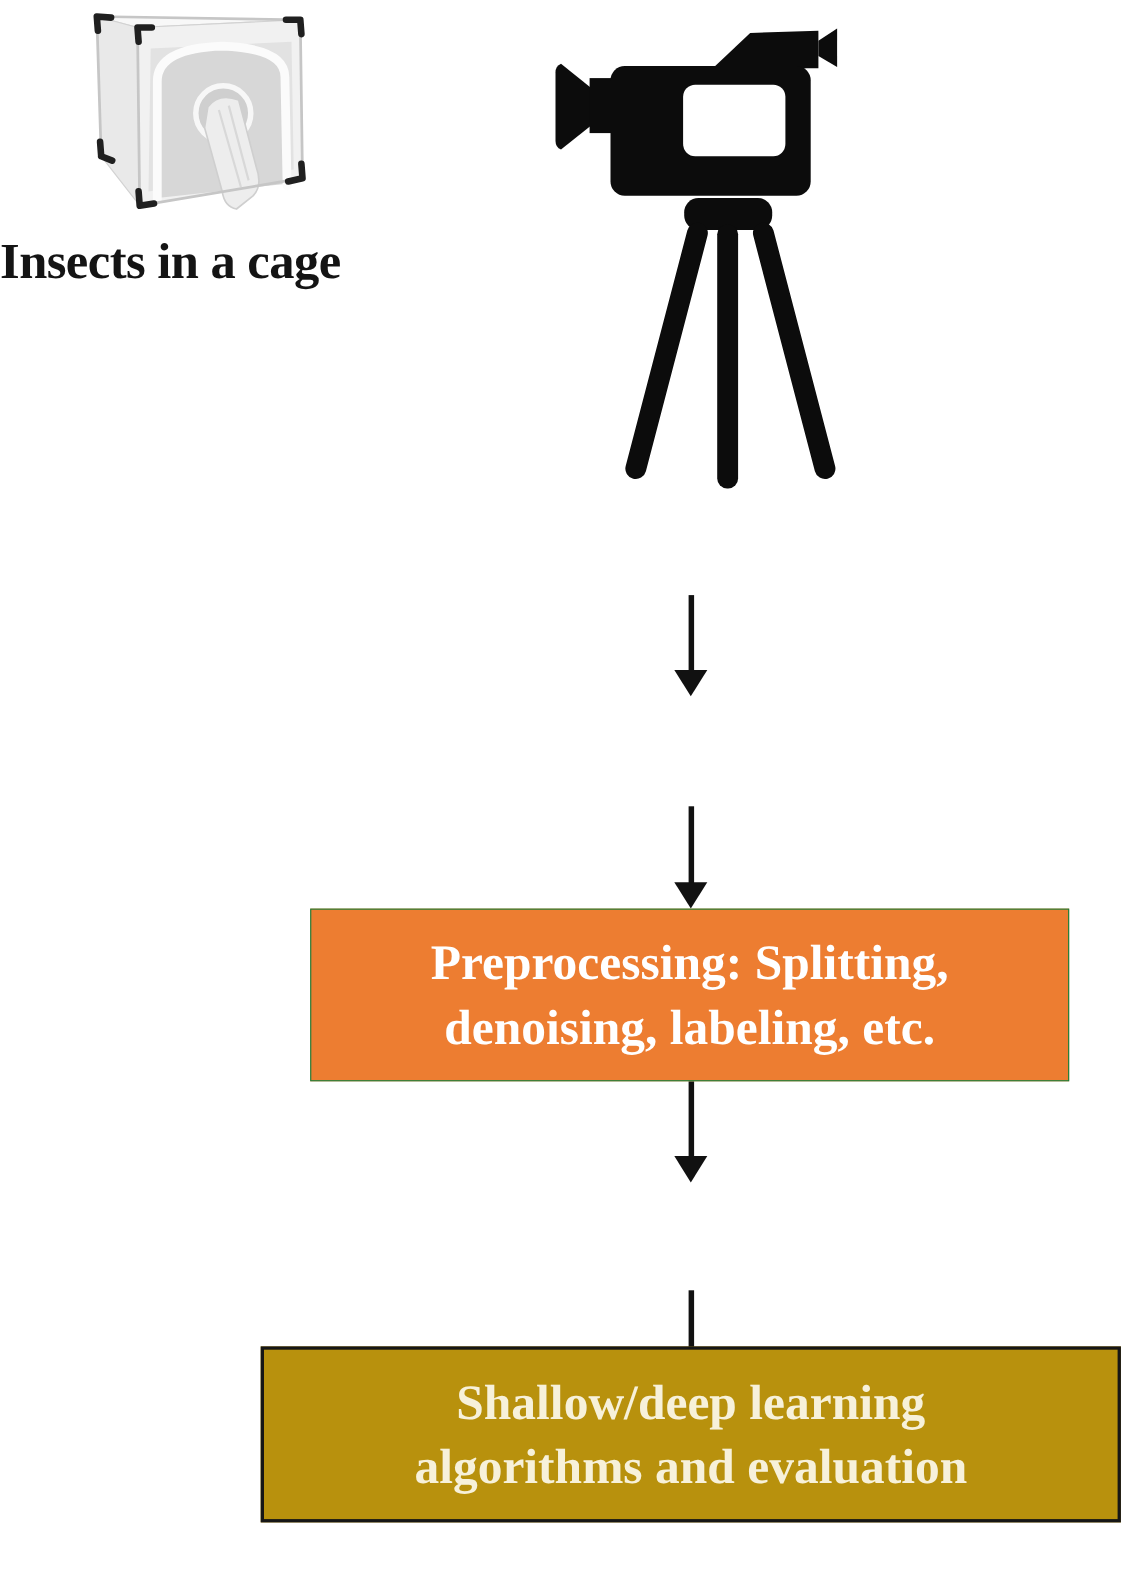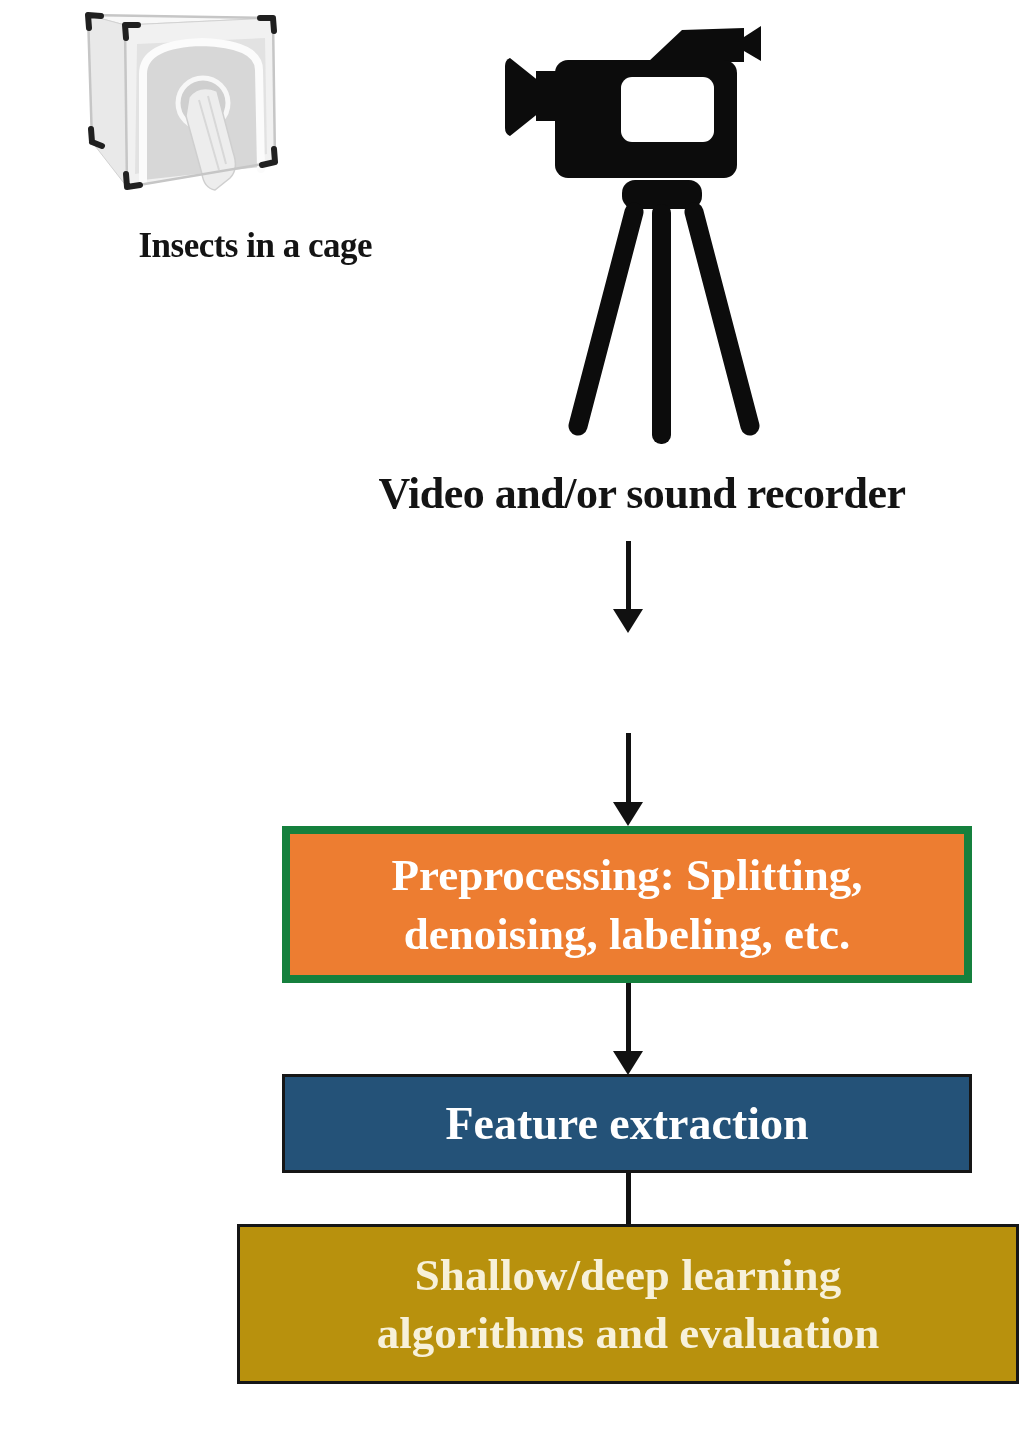--- a/index.html
+++ b/index.html
@@ -8,22 +8,22 @@
     width: 1024px;
     height: 1429px;
     background: #ffffff;
     overflow: hidden;
     font-family: "Liberation Serif", "DejaVu Serif", serif;
   }
   .abs { position: absolute; }
 
   
   .cage-figure   { left: 75px;  top: 4px;   width: 220px; height: 196px; }
-  .cage-caption  { left: 0px;   top: 211px; width: 372px; text-align: right;
-                   font-size: 35px; font-weight: 700; color: #141414; letter-spacing: -0.5px; margin-top: 15px; }
+  .cage-caption  { left: 0px;   top: 211px; width: 372px; text-align: left;
+                   font-size: 46px; font-weight: 700; color: #141414; letter-spacing: -0.5px; }
   .camera-figure { left: 498px; top: 24px;  width: 270px; height: 425px; }
   .recorder-caption { left: 300px; top: 468px; width: 684px; text-align: center;
                    font-size: 44px; font-weight: 700; color: #141414; letter-spacing: -0.5px; }
 
   
   .arrow { width: 40px; display: flex; flex-direction: column; align-items: center; }
   .arrow .shaft { width: 5px; flex: 1 1 auto; background: #111111; }
   .arrow .head  { width: 0; height: 0; margin-top: -1px;
                   border-left: 15px solid transparent;
                   border-right: 15px solid transparent;
@@ -32,21 +32,21 @@
   .arrow-2 { left: 608px; top: 733px;  height: 93px; }
   .arrow-3 { left: 608px; top: 983px;  height: 92px; }
   .arrow-4 { left: 608px; top: 1173px; height: 92px; }
 
   
   .flow-box { box-sizing: border-box; display: flex; align-items: center; justify-content: center;
               text-align: center; font-weight: 700; }
   .flow-box .box-label { display: block; margin: 0 auto; }
   .box-audio    { left: 282px; top: 633px;  width: 690px; height: 100px; font-size: 46px; }
   .box-preproc  { left: 282px; top: 826px;  width: 690px; height: 157px; font-size: 45px;
-                  border: 8px solid #15803d; line-height: 1.3; }
+                  border: 1px solid #15803d; line-height: 1.3; }
   .box-preproc .box-label { max-width: 630px; }
   .box-feature  { left: 282px; top: 1074px; width: 690px; height: 99px;  font-size: 46px;
                   border: 3px solid #161616; }
   .box-learn    { left: 237px; top: 1224px; width: 782px; height: 160px; font-size: 45px;
                   border: 3px solid #161616; line-height: 1.3; }
   .box-learn .box-label { max-width: 630px; }
 </style>
 </head>
 <body>
 
@@ -106,21 +106,20 @@
     </g>
 
     <rect x="123" y="53" width="93" height="65" rx="11" fill="#ffffff"></rect>
 
     <g stroke="#0c0c0c" stroke-width="19" stroke-linecap="round">
       <line x1="136" y1="188" x2="80" y2="402"></line>
       <line x1="196" y1="188" x2="252" y2="402"></line>
     </g>
   </svg>
 
-  <div class="abs recorder-caption">Video and/or sound recorder</div>
 
   <div class="abs arrow arrow-1">
     <div class="shaft"></div>
     <div class="head"></div>
   </div>
   <div class="abs arrow arrow-2">
     <div class="shaft"></div>
     <div class="head"></div>
   </div>
   <div class="abs arrow arrow-3">
@@ -130,21 +129,18 @@
   <div class="abs arrow arrow-4">
     <div class="shaft"></div>
     <div class="head"></div>
   </div>
 
 
   <div class="abs flow-box box-preproc" style="background-color: rgb(237, 125, 49); color: rgb(255, 255, 255);">
     <span class="box-label">Preprocessing: Splitting, denoising, labeling, etc.</span>
   </div>
 
-  <div class="abs flow-box box-feature" style="background-color: rgb(36, 82, 120); color: rgb(255, 255, 255);">
-    <span class="box-label">Feature extraction</span>
-  </div>
 
   <div class="abs flow-box box-learn" style="background-color: rgb(184, 145, 13); color: rgb(247, 241, 218);">
     <span class="box-label">Shallow/deep learning algorithms and evaluation</span>
   </div>
 
 </div>
 
 </body></html>

